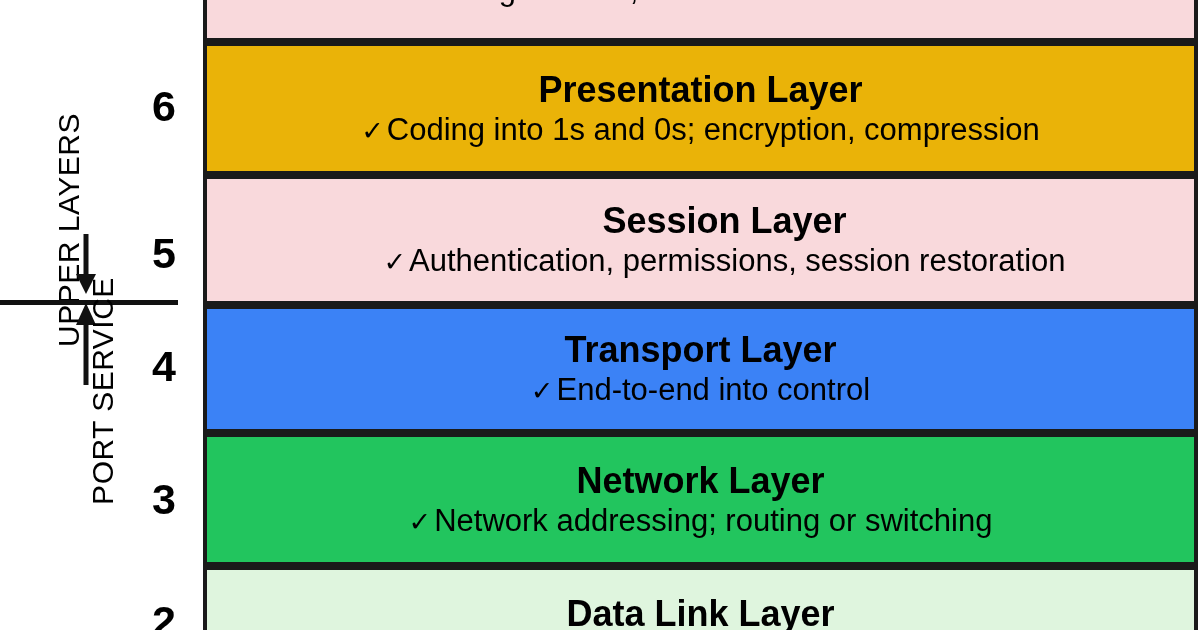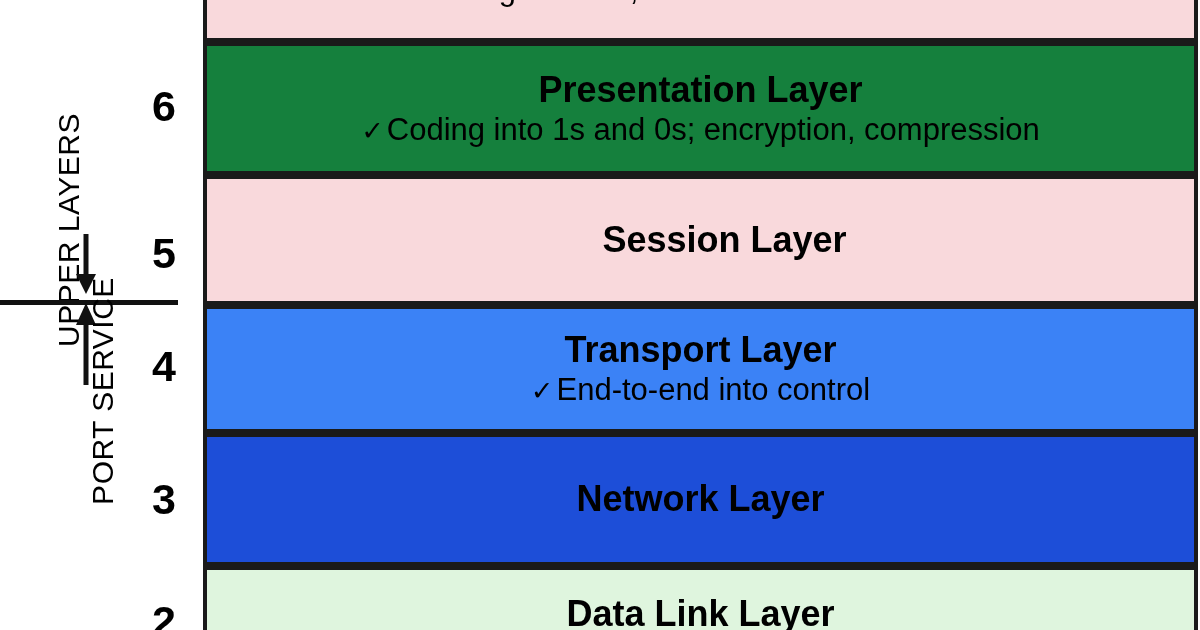--- a/index.html
+++ b/index.html
@@ -205,40 +205,46 @@
   </div>
 
   <div class="stack">
 
     <div class="layer cropped-top" style="top:-60px; height:102px; background:#F9D9DC;">
       <div class="layer-desc">
         <span class="check">✓</span><span>Message format, Human-Machine Interfaces</span>
       </div>
     </div>
 
-    <div class="layer" style="top:42px; height:133px; background:#15803d;">
+    <div class="layer" style="top:42px; height:133px; background:#eab308;">
       <div class="layer-title">Presentation Layer</div>
       <div class="layer-desc">
         <span class="check">✓</span><span>Coding into 1s and 0s; encryption, compression</span>
       </div>
     </div>
 
     <div class="layer" style="top:175px; height:130px; background:#F9D9DC;padding-left:48px;">
       <div class="layer-title">Session Layer</div>
+      <div class="layer-desc">
+        <span class="check">✓</span><span>Authentication, permissions, session restoration</span>
+      </div>
     </div>
 
     <div class="layer" style="top:305px; height:128px; background:#3b82f6;">
       <div class="layer-title">Transport Layer</div>
       <div class="layer-desc">
         <span class="check">✓</span><span>End-to-end into control</span>
       </div>
     </div>
 
-    <div class="layer" style="top:433px; height:133px; background:#1d4ed8;">
+    <div class="layer" style="top:433px; height:133px; background:#22c55e;">
       <div class="layer-title">Network Layer</div>
+      <div class="layer-desc">
+        <span class="check">✓</span><span>Network addressing; routing or switching</span>
+      </div>
     </div>
 
     <div class="layer cropped-bottom" style="top:566px; height:70px; background:#DFF5DE; justify-content:flex-end; padding-bottom:2px;">
       <div class="layer-title">Data Link Layer</div>
     </div>
 
   </div>
 
 </div>
 

